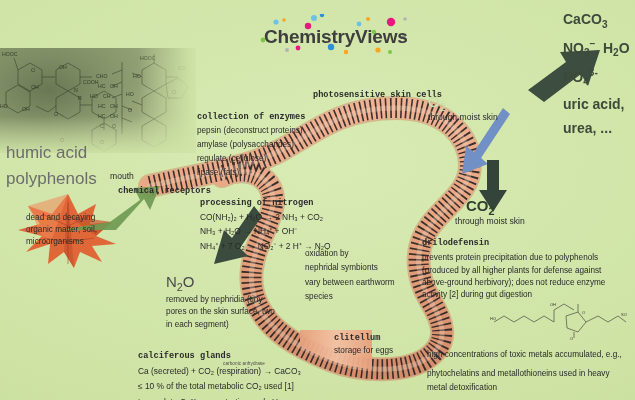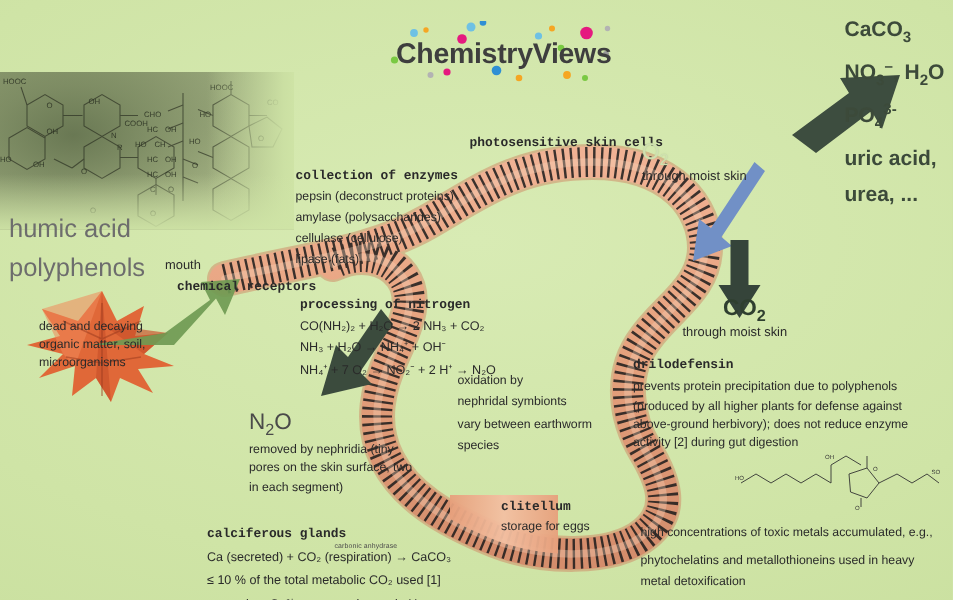--- a/index.html
+++ b/index.html
@@ -250,21 +250,21 @@
 organic matter, soil,
 microorganisms</div>
 
   <div class="txt lbl9" style="left:110px;top:171px">mouth</div>
   <div class="txt lbl9 hd" style="left:118px;top:186px">chemical receptors</div>
 
   <div style="position:absolute;left:197px;top:112px">
     <div class="txt hd lbl9" style="position:relative;left:0;top:0">collection of enzymes</div>
     <div class="txt lbl" style="position:relative;left:0;top:3px">pepsin (deconstruct proteins)</div>
     <div class="txt lbl" style="position:relative;left:0;top:6px">amylase (polysaccharides)</div>
-    <div class="txt lbl" style="position:relative;left:0;top:9px">cellulase (cellulose)</div>
+    <div class="txt lbl" style="position:relative;left:0;top:9px">regulate (cellulose)</div>
     <div class="txt lbl" style="position:relative;left:0;top:12px">lipase (fats)</div>
   </div>
 
   <div style="position:absolute;left:200px;top:198px">
     <div class="txt hd lbl9" style="position:relative">processing of nitrogen</div>
     <div class="txt formula" style="position:relative;top:3px">CO(NH₂)₂ + H₂O  →  2 NH₃ + CO₂</div>
     <div class="txt formula" style="position:relative;top:6px">NH₃ + H₂O  →  NH₄⁺ + OH⁻</div>
     <div class="txt formula" style="position:relative;top:9px">NH₄⁺ + 7 O₂  →  NO₂⁻ + 2 H⁺  →  N₂O</div>
   </div>
   <div class="txt lbl" style="left:305px;top:247px;line-height:1.75">oxidation by
@@ -274,21 +274,21 @@
 
   <div class="txt big" style="left:166px;top:272px">N<sub>2</sub>O</div>
   <div class="txt lbl" style="left:166px;top:294px;line-height:1.5">removed by nephridia (tiny
 pores on the skin surface, two
 in each segment)</div>
 
   <div class="txt lbl9 hd" style="left:313px;top:90px">photosensitive skin cells</div>
 
   <div class="txt o2" style="left:428px;top:92px">O<sub>2</sub></div>
   <div class="txt lbl9" style="left:428px;top:112px">through moist skin</div>
-  <div class="txt co2" style="left:482px;top:196px">CO<sub>2</sub></div>
+  <div class="txt co2" style="left:466px;top:196px">CO<sub>2</sub></div>
   <div class="txt lbl9" style="left:455px;top:216px">through moist skin</div>
 
   <div style="position:absolute;left:422px;top:238px">
     <div class="txt hd lbl9" style="position:relative">drilodefensin</div>
     <div class="txt lbl" style="position:relative;top:3px;line-height:1.5">prevents protein precipitation due to polyphenols
 (produced by all higher plants for defense against
 above-ground herbivory); does not reduce enzyme
 activity [2] during gut digestion</div>
   </div>
 

